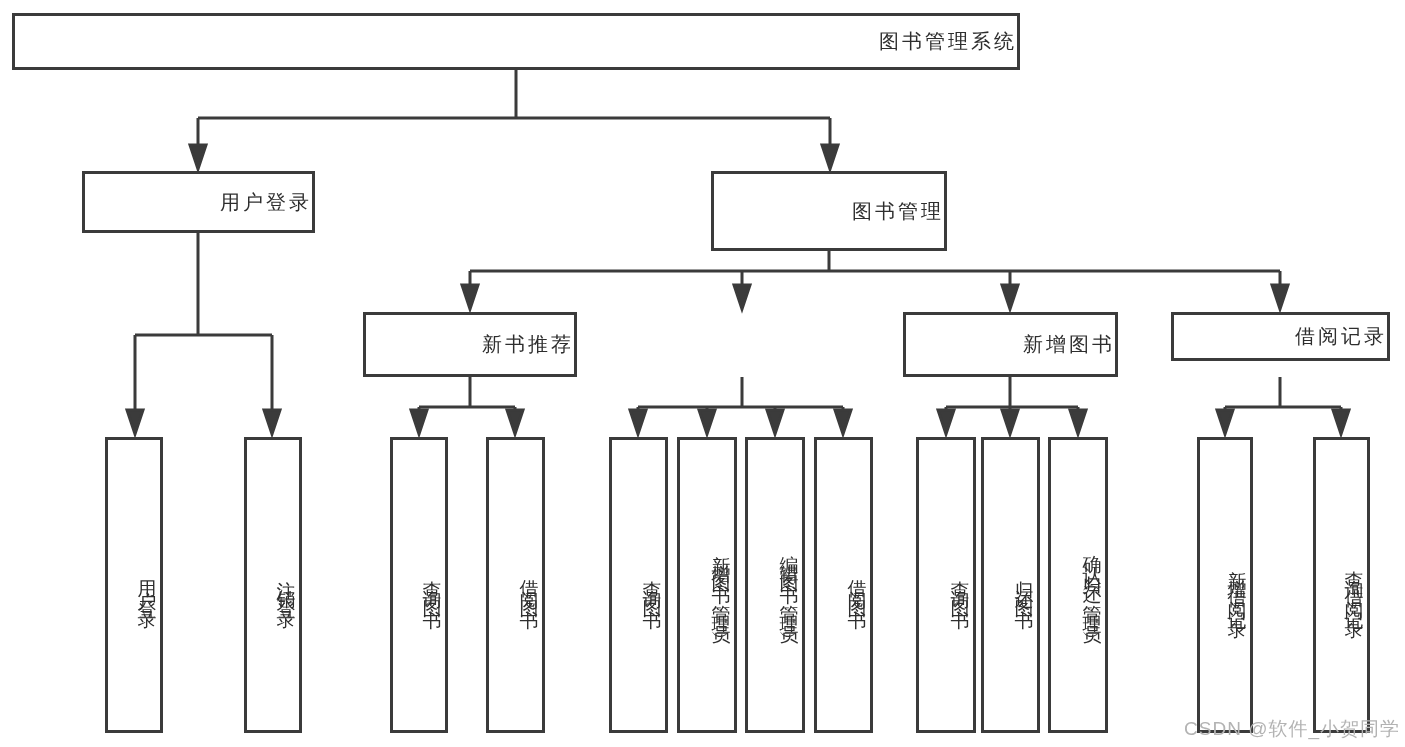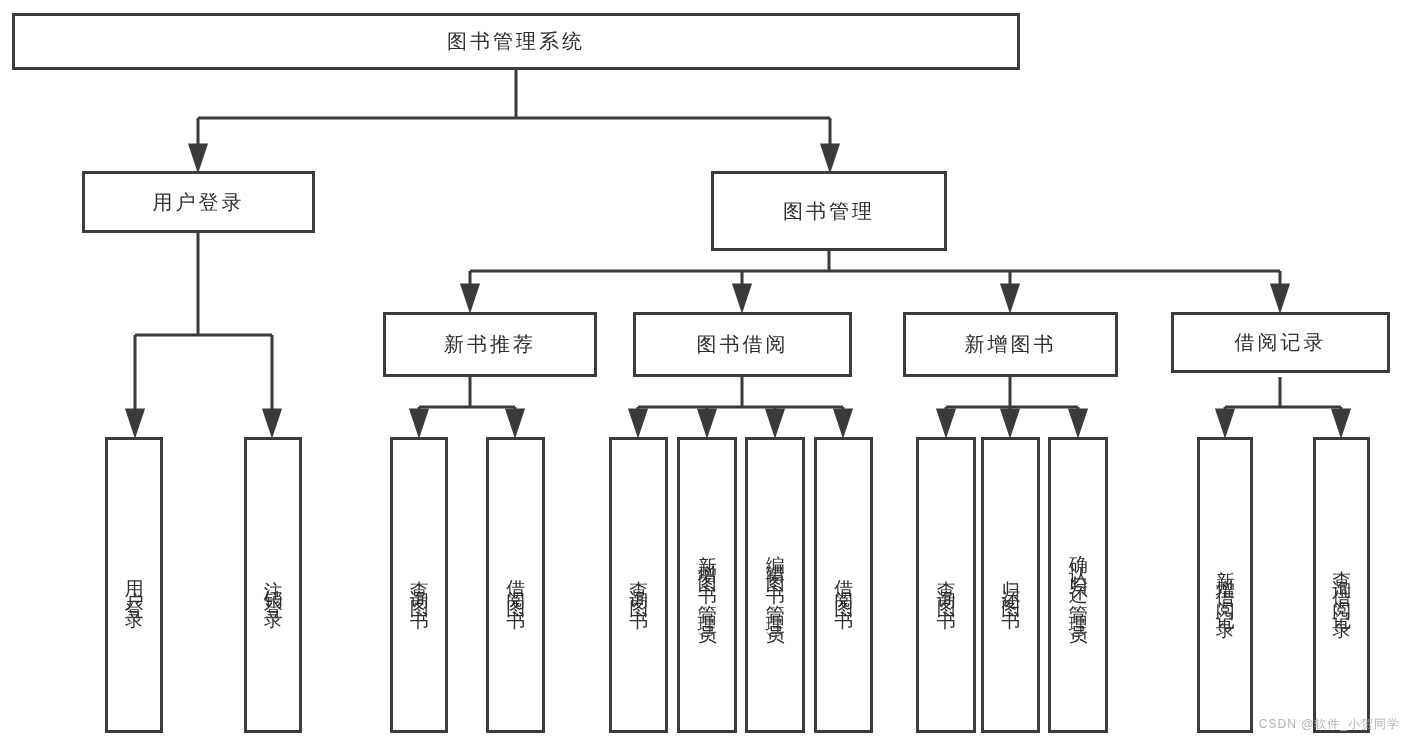--- a/index.html
+++ b/index.html
@@ -17,42 +17,42 @@
     width: 1405px; height: 747px;
     z-index: 1;
   }
   .node {
     position: absolute;
     box-sizing: border-box;
     border: 3px solid #3b3b3b;
     background: #ffffff;
     display: flex;
     align-items: center;
-    justify-content: center;
+    justify-content: flex-end;
     color: #2e2e2e;
     z-index: 2;
   }
   .hlabel {
     font-size: 20px;
     letter-spacing: 3px;
     white-space: nowrap;
   }
   .vlabel {
     writing-mode: vertical-rl;
     text-orientation: mixed;
     font-size: 19px;
     letter-spacing: 10px;
     line-height: 1.4;
     white-space: nowrap;
   }
   .watermark {
     position: absolute;
     right: 5px;
     top: 716px;
-    font-size: 12px;
+    font-size: 19px;
     letter-spacing: 1px;
     color: #b3b3b3;
     z-index: 5;
     white-space: nowrap;
   }
 </style>
 </head>
 <body>
 
 <div class="canvas">
@@ -114,30 +114,27 @@
     <span class="hlabel">图书管理系统</span>
   </div>
 
   <div class="node" style="left:82px; top:171px; width:233px; height:62px;">
     <span class="hlabel">用户登录</span>
   </div>
   <div class="node" style="left:711px; top:171px; width:236px; height:80px;">
     <span class="hlabel">图书管理</span>
   </div>
 
-  <div class="node" style="left:383px; top:312px; width:214px; height:65px;">
+  <div class="node" style="left:363px; top:312px; width:214px; height:65px;">
     <span class="hlabel">新书推荐</span>
-  </div>
-  <div class="node" style="left:633px; top:312px; width:219px; height:65px;">
-    <span class="hlabel">图书借阅</span>
   </div>
   <div class="node" style="left:903px; top:312px; width:215px; height:65px;">
     <span class="hlabel">新增图书</span>
   </div>
-  <div class="node" style="left:1171px; top:312px; width:219px; height:61px;">
+  <div class="node" style="left:1171px; top:312px; width:219px; height:49px;">
     <span class="hlabel">借阅记录</span>
   </div>
 
   <div class="node" style="left:105px; top:437px; width:58px; height:296px;">
     <span class="vlabel">用户登录</span>
   </div>
   <div class="node" style="left:244px; top:437px; width:58px; height:296px;">
     <span class="vlabel">注销登录</span>
   </div>
 

